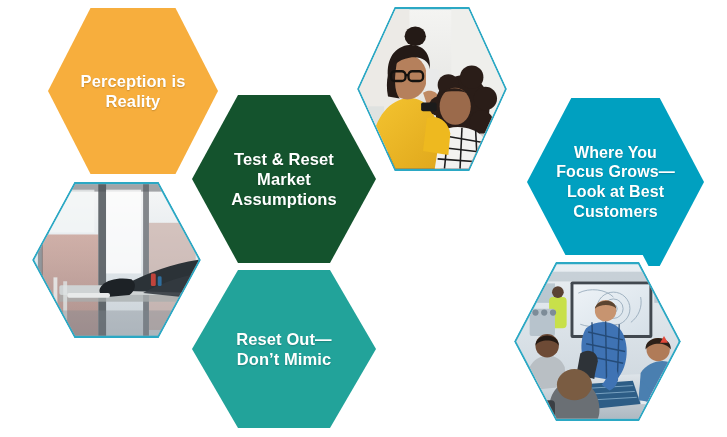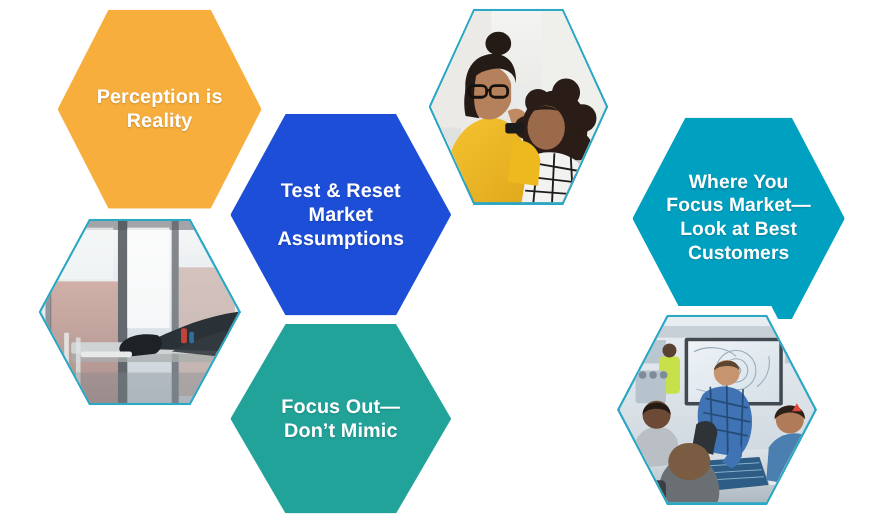--- a/index.html
+++ b/index.html
@@ -143,30 +143,30 @@
     </div>
   </div>
 
   <div class="gapring" style="left:41px; top:1px; width:184px; height:180px;"></div>
   <div class="hex" style="left:48px; top:8px; width:170px; height:166px; background:#F7AE3D;">
     <div class="hex-label">Perception is
 Reality</div>
   </div>
 
   <div class="gapring" style="left:185px; top:88px; width:198px; height:182px;"></div>
-  <div class="hex" style="left:192px; top:95px; width:184px; height:168px; background:#1d4ed8;">
+  <div class="hex" style="left:192px; top:95px; width:184px; height:168px; background:#14532d;">
     <div class="hex-label">Test &amp; Reset
 Market
 Assumptions</div>
   </div>
 
   <div class="gapring" style="left:520px; top:91px; width:191px; height:182px;"></div>
   <div class="hex" style="left:527px; top:98px; width:177px; height:168px; background:#00A0C0;">
     <div class="hex-label" style="width:80%; font-size:16px;">Where You
-Focus Market—
+Focus Grows—
 Look at Best
 Customers</div>
   </div>
 
   <div class="gapring" style="left:25px; top:175px; width:183px; height:170px;"></div>
   <div class="hex-photo" style="left:32px; top:182px; width:169px; height:156px;">
     <div class="frame" style="background:#2BA8C4;"></div>
     <div class="inner">
       <svg viewBox="0 0 169 156" preserveAspectRatio="xMidYMid slice" aria-hidden="true">
         <defs>
@@ -211,21 +211,21 @@
 
         <rect x="0" y="130" width="169" height="26" fill="#7e888e" opacity="0.35"></rect>
       </svg>
     </div>
   </div>
 
   <div class="gapring" style="left:340px; top:177px; width:196px; height:181px;"></div>
 
   <div class="gapring" style="left:185px; top:263px; width:198px; height:174px;"></div>
   <div class="hex" style="left:192px; top:270px; width:184px; height:158px; background:#22A39A;">
-    <div class="hex-label" style="width:78%;">Focus Out—
+    <div class="hex-label" style="width:78%;">Reset Out—
 Don’t Mimic</div>
   </div>
 
   <div class="gapring" style="left:507px; top:255px; width:181px; height:173px;"></div>
   <div class="hex-photo" style="left:514px; top:262px; width:167px; height:159px;">
     <div class="frame" style="background:#2BA8C4;"></div>
     <div class="inner">
       <svg viewBox="0 0 167 159" preserveAspectRatio="xMidYMid slice" aria-hidden="true">
         <defs>
           <linearGradient id="labG" x1="0" y1="0" x2="0" y2="1">

